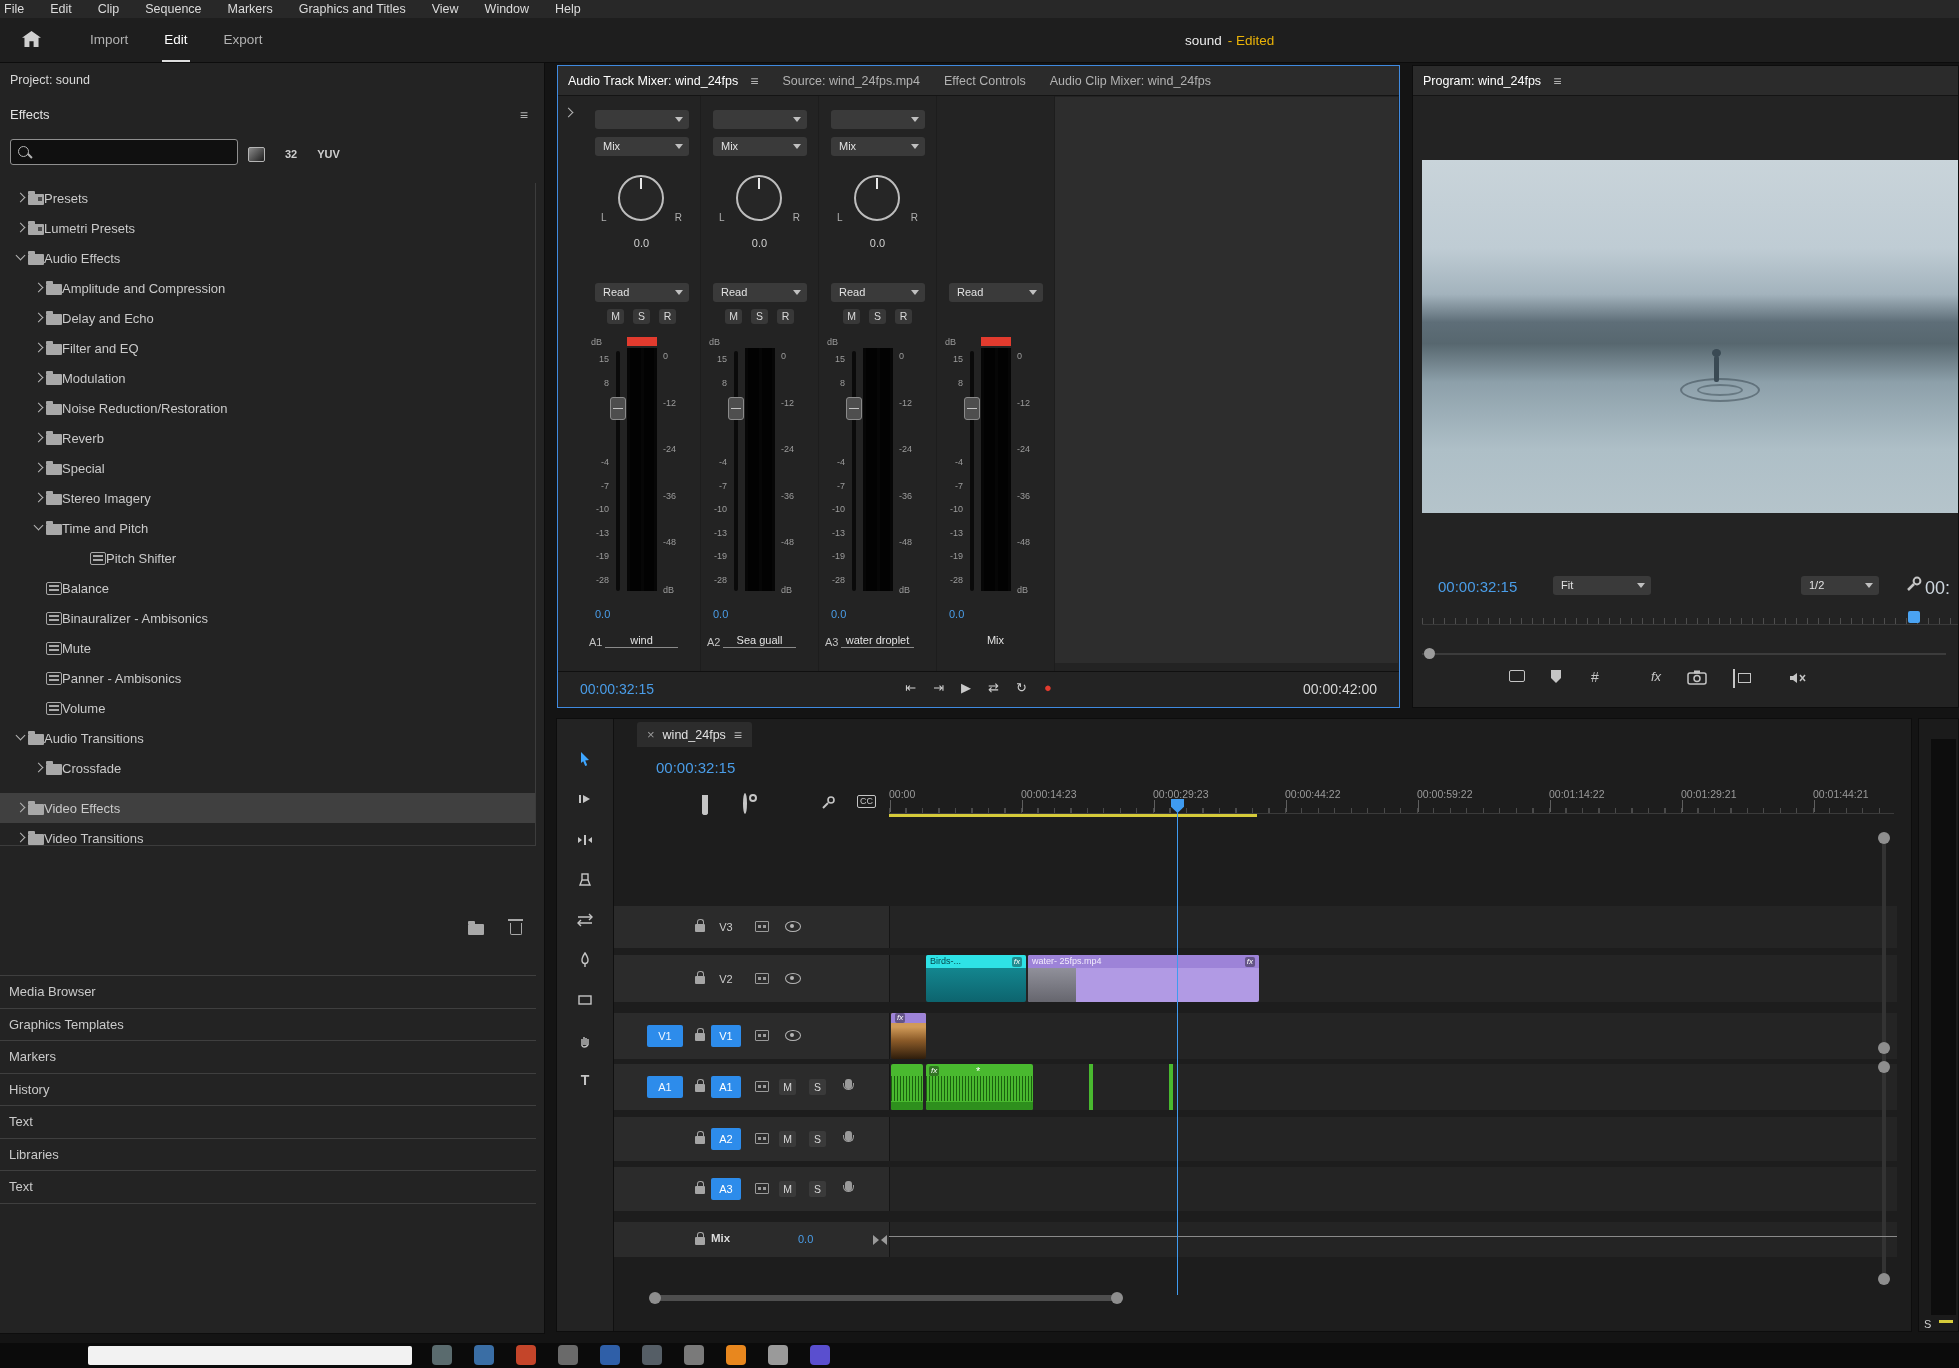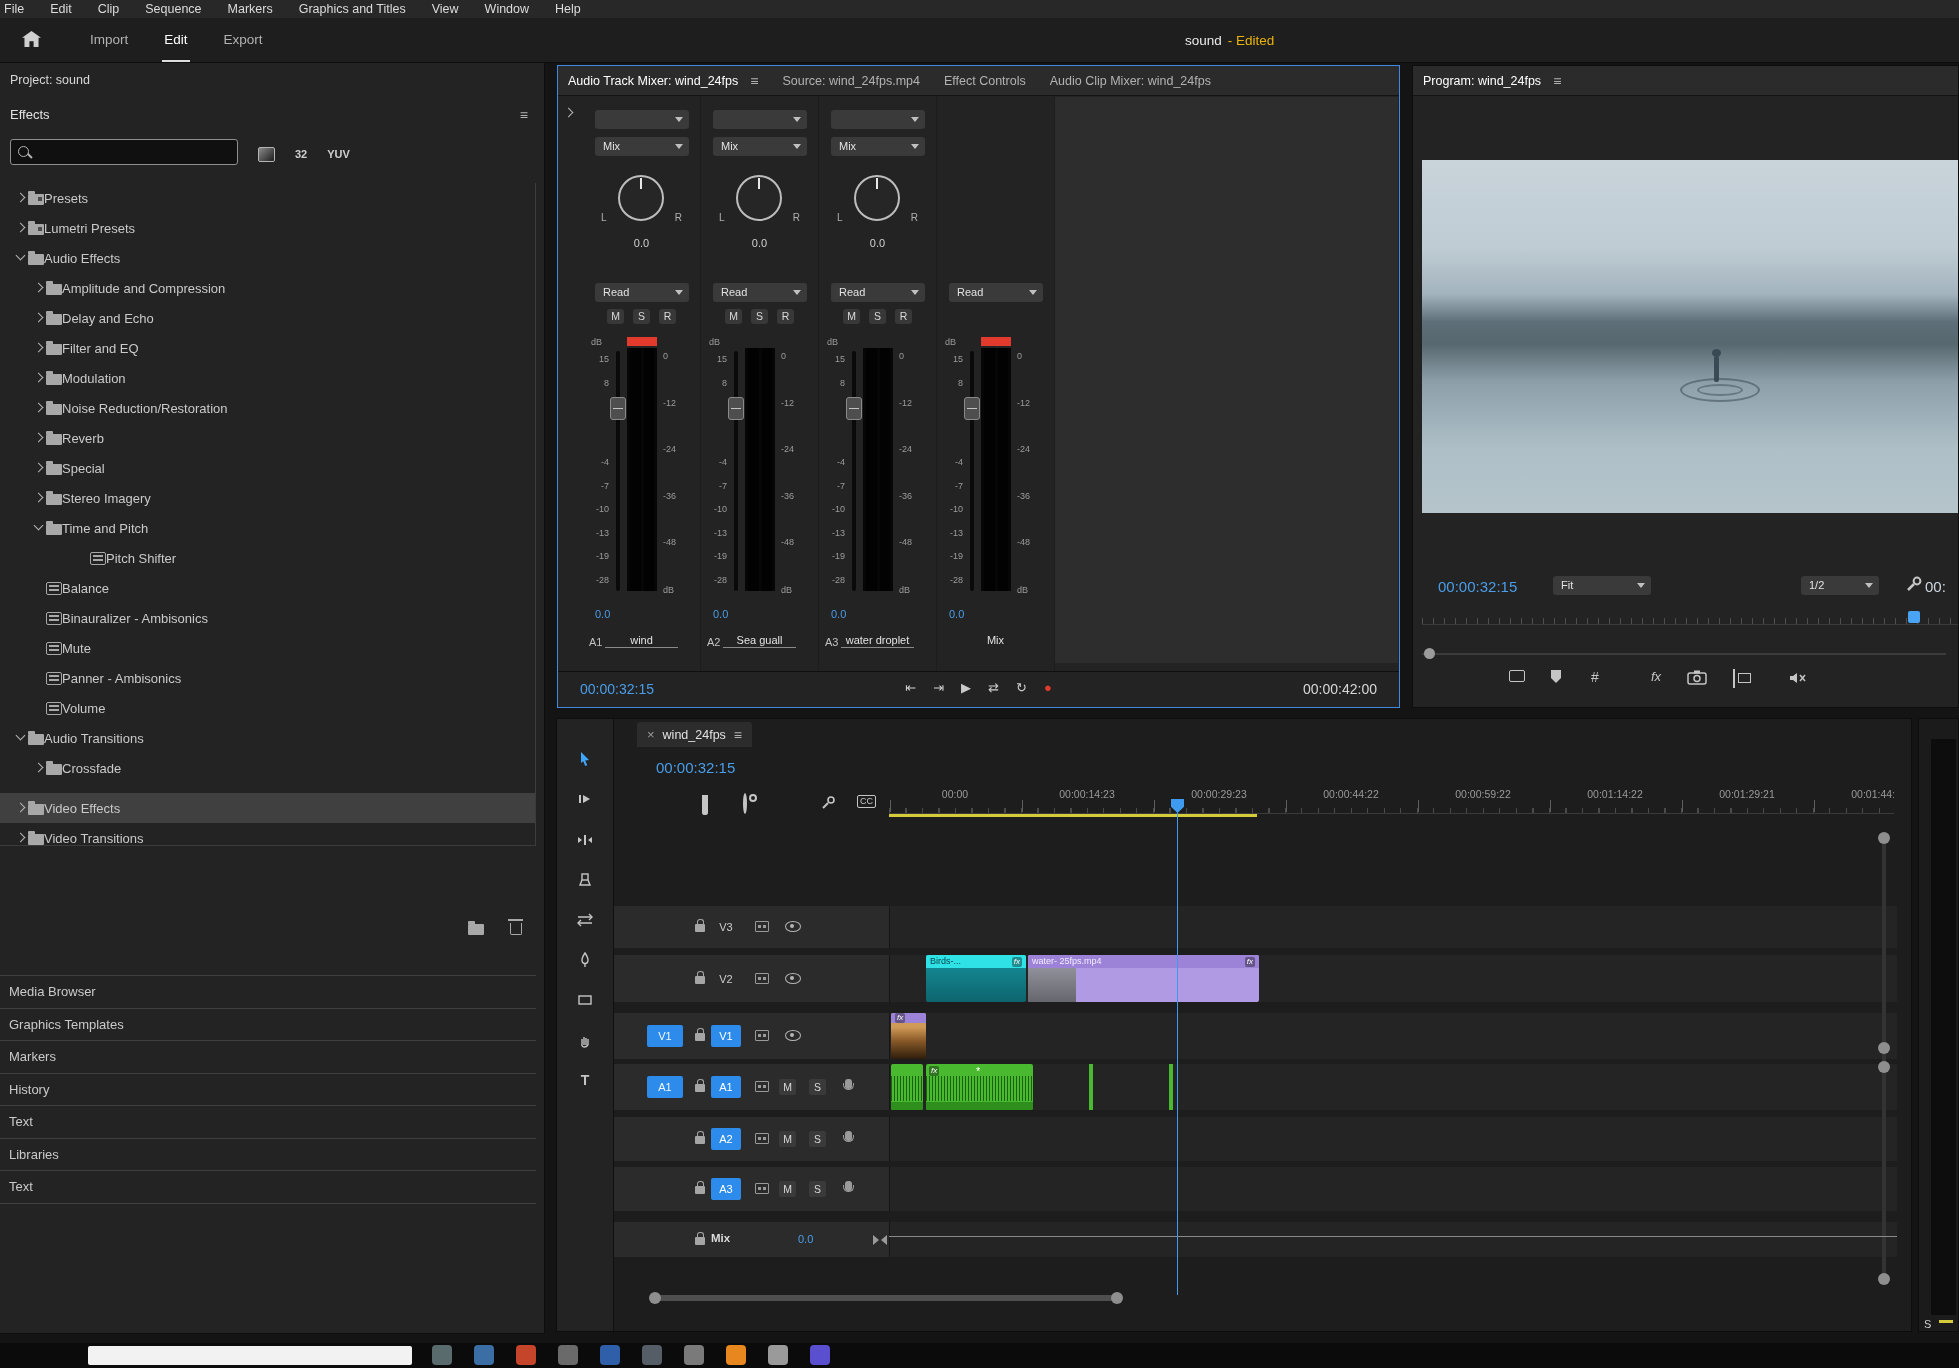--- a/index.html
+++ b/index.html
@@ -27,21 +27,21 @@
   .hamb{color:#b2b2b2;font-size:14px;margin-left:-12px;}
   .tc{font-size:14px;}
   .blue{color:#4a9de8;}
   
   .left-panel{left:0;top:62px;width:545px;height:1272px;border-left:none;}
   .pp-title{position:absolute;left:10px;top:10px;font-size:12.5px;color:#d8d8d8;}
   .fx-header{position:absolute;left:10px;right:16px;top:44px;display:flex;justify-content:space-between;font-size:13px;color:#e2e2e2;}
   .searchbox{position:absolute;left:10px;top:76px;width:228px;height:26px;background:#101010;border:1px solid #8f8f8f;border-radius:3px;box-sizing:border-box;}
   .mag{position:absolute;left:7px;top:6px;width:9px;height:9px;border:1.5px solid #b5b5b5;border-radius:50%;}
   .mag::after{content:"";position:absolute;left:8px;top:8px;width:6px;height:1.5px;background:#b5b5b5;transform:rotate(45deg);}
-  .filters{position:absolute;left:258px;top:82px;display:flex;gap:20px;align-items:center;height:18px;}
+  .filters{position:absolute;left:248px;top:82px;display:flex;gap:20px;align-items:center;height:18px;}
   .accel{width:15px;height:13px;border:1px solid #b5b5b5;border-radius:2px;background:linear-gradient(135deg,#8a8a8a 0%,#1d1d1d 100%);}
   .fbadge{font-size:11px;font-weight:bold;color:#cfcfcf;}
   .tree{position:absolute;top:120px;left:0;width:536px;height:663px;border-right:1px solid #3c3c3c;border-bottom:1px solid #3c3c3c;box-sizing:border-box;overflow:hidden;}
   .trow{height:30px;display:flex;align-items:center;font-size:13px;color:#cacaca;}
   .trow.sel{background:#404040;margin-top:10px;}
   .tind{display:flex;align-items:center;gap:0;}
   .ind0{padding-left:14px;}.ind1{padding-left:32px;}.ind2{padding-left:76px;}
   .chev{width:14px;height:10px;position:relative;flex:0 0 14px;}
   .chev::before{content:"";position:absolute;left:3px;top:1px;width:6px;height:6px;border-right:1.6px solid #b5b5b5;border-bottom:1.6px solid #b5b5b5;transform:rotate(-45deg);}
   .chev.down::before{transform:rotate(45deg);top:-1px;}
@@ -106,21 +106,21 @@
   .video{position:absolute;left:9px;right:0;top:94px;height:353px;overflow:hidden;
          background:linear-gradient(180deg,#c9d4da 0%,#bfccd4 25%,#a3b3bd 38%,#5e6e78 46%,#57676f 52%,#8da0aa 63%,#aebfc7 82%,#b5c4cb 100%);}
   .ripple{position:absolute;left:258px;top:218px;width:76px;height:20px;border:2px solid rgba(52,66,76,.5);border-radius:50%;}
   .ripple::before{content:"";position:absolute;left:15px;top:4px;right:15px;bottom:4px;border:2px solid rgba(52,66,76,.45);border-radius:50%;}
   .droplet{position:absolute;left:292px;top:196px;width:5px;height:26px;background:#3a4a54;border-radius:2px;}
   .droplet::before{content:"";position:absolute;left:-2px;top:-7px;width:9px;height:8px;background:#3a4a54;border-radius:50%;}
   .pm-tc{position:absolute;left:25px;top:512px;font-size:15px;}
   .dd.fit{position:absolute;left:140px;top:510px;width:98px;}
   .dd.res{position:absolute;left:388px;top:510px;width:78px;}
   .pm-wrench{position:absolute;left:492px;top:509px;width:18px;height:18px;}
-  .pm-dur{position:absolute;left:512px;top:512px;font-size:15px;color:#cfd8e0;}
+  .pm-dur{position:absolute;left:512px;top:512px;font-size:18px;color:#cfd8e0;}
   .pm-ruler{position:absolute;left:9px;right:0;top:545px;height:13px;border-bottom:1px solid #3a3a3a;
             background:repeating-linear-gradient(90deg,#4e4e4e 0 1px,transparent 1px 11px);background-size:100% 6px;background-position:0 100%;background-repeat:no-repeat;}
   .pm-ph{position:absolute;left:486px;top:0;width:12px;height:12px;background:#4aa3f2;border-radius:2px;}
   .pm-zoom{position:absolute;left:9px;right:12px;top:582px;height:12px;}
   .pm-zoom::before{content:"";position:absolute;left:0;right:0;top:5px;height:2px;background:#3c3c3c;}
   .zknob{position:absolute;left:2px;top:0;width:11px;height:11px;border-radius:50%;background:#9c9c9c;}
   .pm-buttons{position:absolute;top:600px;left:0;right:0;height:30px;color:#c5c5c5;}
   .pmb{position:absolute;top:4px;}
   .i-safe{width:16px;height:12px;border:1.5px solid #c5c5c5;border-radius:2px;box-sizing:border-box;}
   .i-marker{width:10px;height:13px;background:#c5c5c5;clip-path:polygon(0 0,100% 0,100% 62%,50% 100%,0 62%);}
@@ -134,21 +134,21 @@
   .tool{position:absolute;left:20px;width:16px;height:16px;}
   .tl-tab{position:absolute;left:80px;top:3px;height:25px;display:flex;align-items:center;gap:8px;background:#2c2c2c;padding:0 10px;font-size:12.5px;color:#e2e2e2;border-radius:3px 3px 0 0;}
   .tl-tab .x{color:#9a9a9a;font-size:13px;}
   .tl-tc{position:absolute;left:99px;top:40px;font-size:15px;}
   .tli{position:absolute;top:76px;}
   .i-bars{width:13px;height:2px;background:#c5c5c5;box-shadow:0 5px 0 #c5c5c5,0 10px 0 #c5c5c5;}
   .i-magnet{width:11px;height:11px;border:3px solid #c5c5c5;border-top:none;border-radius:0 0 8px 8px;box-sizing:border-box;}
   .i-link{width:8px;height:8px;border:2px solid #c5c5c5;border-radius:50%;position:relative;box-sizing:border-box;}
   .i-link::after{content:"";position:absolute;left:4px;top:-1px;width:8px;height:8px;border:2px solid #c5c5c5;border-radius:50%;box-sizing:border-box;}
   .i-cc{font-size:9px;border:1px solid #c5c5c5;border-radius:2px;padding:0 2px;line-height:11px;color:#c5c5c5;}
-  .tl-ruler{position:absolute;left:332px;right:17px;top:66px;height:28px;border-bottom:1px solid #3a3a3a;overflow:hidden;text-align:center;}
+  .tl-ruler{position:absolute;left:332px;right:17px;top:66px;height:28px;border-bottom:1px solid #3a3a3a;overflow:hidden;}
   .ticks{position:absolute;left:0;right:0;bottom:0;height:5px;background:repeating-linear-gradient(90deg,#4a4a4a 0 1px,transparent 1px 16.5px);}
   .rlabels{display:flex;}
   .rlabels span{flex:0 0 132px;font-size:10.5px;color:#9a9a9a;padding-top:3px;position:relative;}
   .rlabels span::after{content:"";position:absolute;left:1px;top:15px;width:1px;height:12px;background:#5e5e5e;}
   .renderbar{position:absolute;left:332px;top:95px;width:368px;height:3px;background:#d6cb3a;}
   .playhead{position:absolute;left:614px;top:80px;width:13px;height:496px;z-index:6;}
   .ph-head{position:absolute;left:0;top:0;width:13px;height:14px;background:#3f9bf0;clip-path:polygon(0 0,100% 0,100% 55%,50% 100%,0 55%);}
   .ph-line{position:absolute;left:6px;top:13px;width:1px;bottom:0;background:#3f9bf0;}
   .trk{position:absolute;left:0;width:1356px;}
   .hdrbg{position:absolute;left:57px;width:275px;top:0;bottom:0;background:#2b2b2b;}

